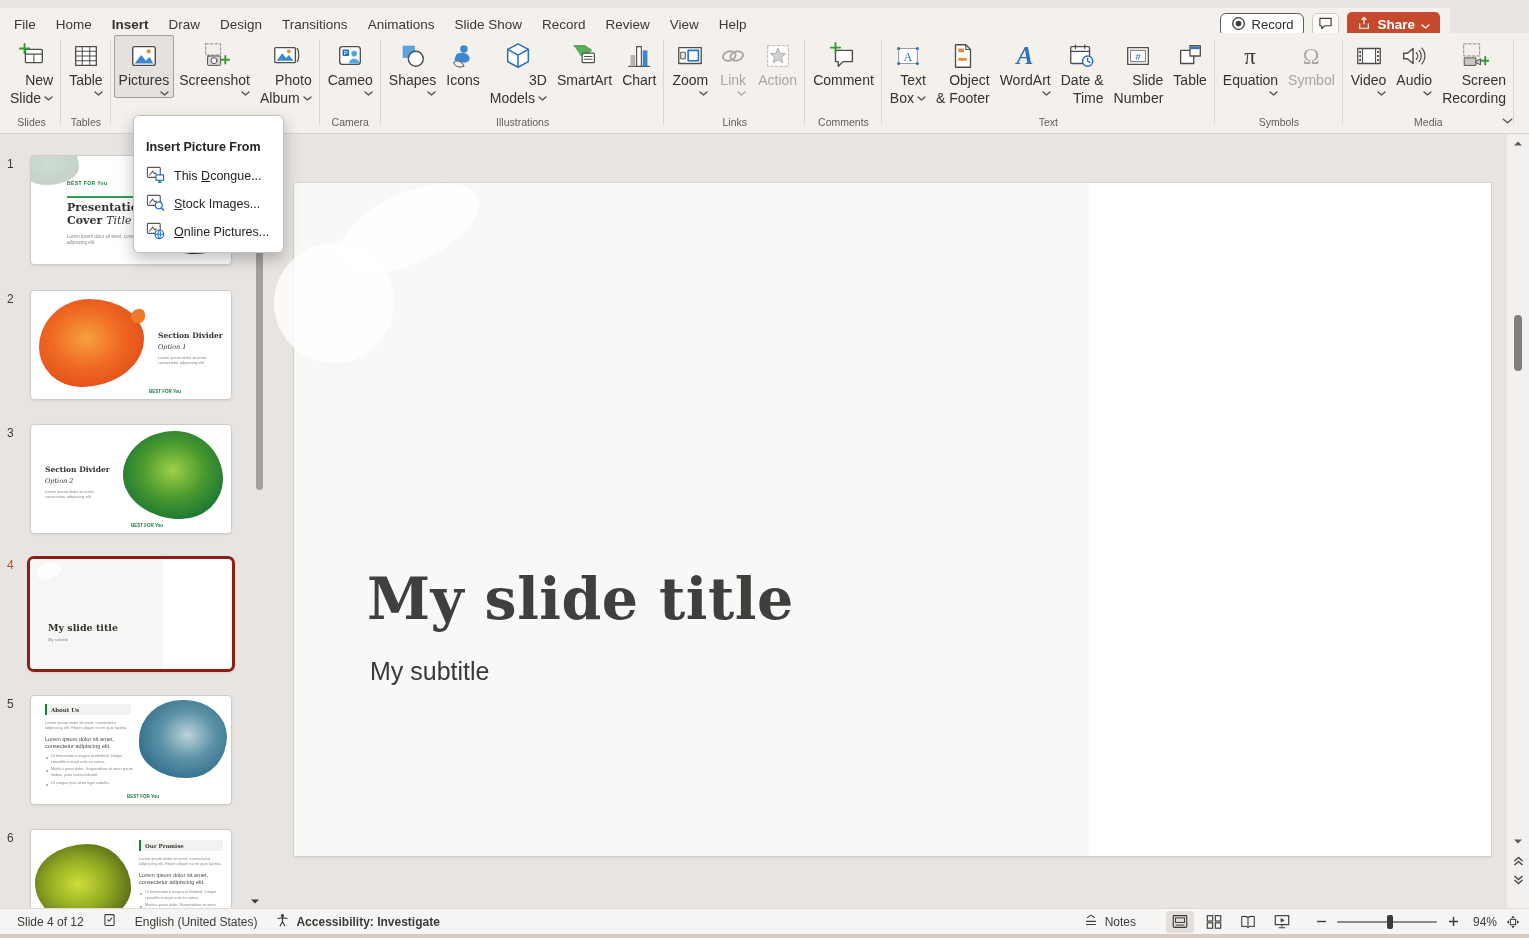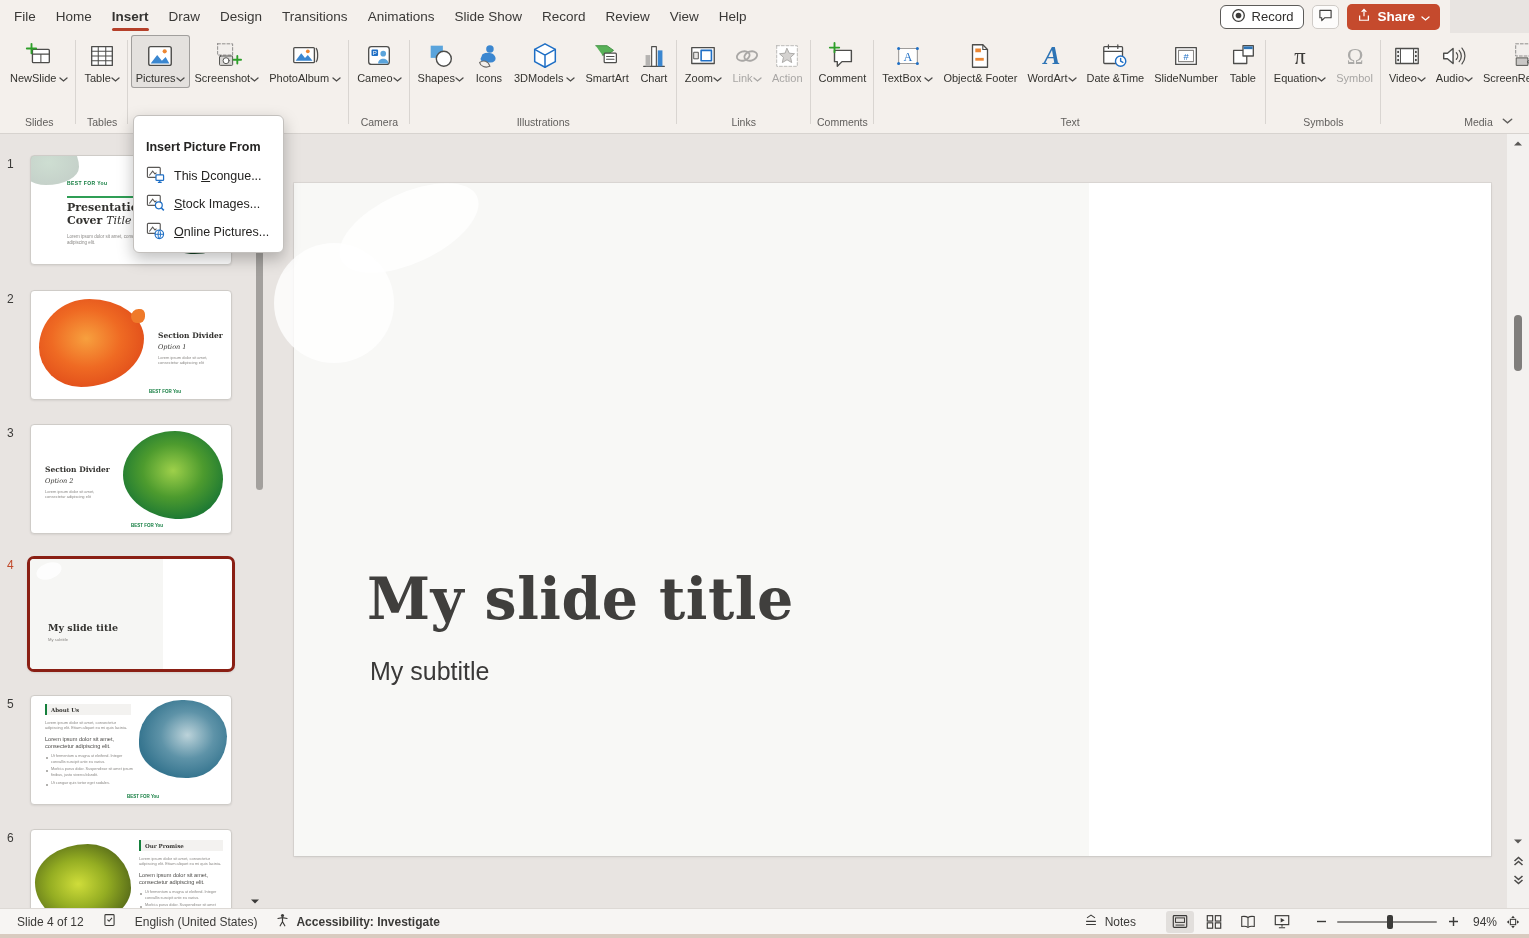--- a/index.html
+++ b/index.html
@@ -1,38 +1,38 @@
 <!DOCTYPE html>
 <html><head>
 <meta charset="utf-8">
 <style>
   *{box-sizing:border-box;margin:0;padding:0}
   html,body{width:1529px;height:938px}
   body{position:relative;font-family:"Liberation Sans",sans-serif;background:#e8e4e1;overflow:hidden;-webkit-font-smoothing:antialiased}
 
   
-  #tabbar{position:absolute;left:0;top:0;width:1450px;height:33px;background:#f4f0ec;display:flex;align-items:center}
+  #tabbar{position:absolute;left:0;top:8px;width:1450px;height:33px;background:#f4f0ec;display:flex;align-items:center}
   #menu-tabs{display:flex;align-items:center;height:33px;padding-left:4px}
   .tab{font-size:13.5px;color:#3a3937;padding:0 10px;height:33px;line-height:33px;position:relative;white-space:nowrap}
   .tab.active{font-weight:700;color:#343331}
   .tab.active::after{content:"";position:absolute;left:10px;right:10px;bottom:2px;height:3px;border-radius:2px;background:#b5402a}
   #tab-actions{margin-left:auto;display:flex;align-items:center;gap:8px;padding-right:10px}
   .record-pill{display:flex;align-items:center;gap:6px;border:1px solid #5c5b59;border-radius:6px;background:#fff;height:24px;padding:0 10px;font-size:13px;color:#2f2e2c}
   .bubble-btn{width:27px;height:24px;border:1px solid #cfcbc7;border-radius:5px;background:#fdfcfb;display:flex;align-items:center;justify-content:center}
   .share-btn{display:flex;align-items:center;gap:6px;background:#c54a2d;color:#fff;height:26px;border-radius:5px;padding:0 10px;font-size:13.5px;font-weight:600}
 
   
   #ribbon{position:absolute;left:0;top:33px;width:1529px;height:101px;background:#f4f0ec;border-bottom:1px solid #d7d3cf;display:flex;align-items:stretch;padding:0 2px}
   .rgroup{display:flex;flex-direction:column;padding:2px 3px 0;position:relative}
   .rgroup::after{content:"";position:absolute;right:0;top:7px;bottom:9px;width:1px;background:#d9d5d1}
   .rbtns{display:flex;flex:1;align-items:flex-start}
   .rglabel{height:17px;font-size:10.5px;color:#605e5c;text-align:center;line-height:13px}
   .rbtn{display:flex;flex-direction:column;align-items:center;padding:3px 5px 2px;border-radius:3px}
   .ricon{height:33px;display:flex;align-items:center;justify-content:center;margin-top:1px}
-  .rlabel{font-size:11px;color:#34332f;text-align:center;line-height:1.25;display:flex;flex-direction:row;align-items:center}
+  .rlabel{font-size:14px;color:#34332f;text-align:center;line-height:1.25;display:flex;flex-direction:column;align-items:flex-end}
   .lrow{display:flex;align-items:center;gap:3px;white-space:nowrap}
   .chev{color:#4c4b49;display:flex;margin-top:1px}
   .rbtn.disabled .rlabel,.rbtn.disabled .chev{color:#a8a6a4}
   .rbtn.active{background:#e4e1de;box-shadow:inset 0 0 0 1px #a19f9d}
   #collapse-ribbon{position:absolute;right:16px;bottom:5px;color:#5f5d5b}
 
   
   #dropdown{position:absolute;left:133px;top:115px;width:151px;background:#fff;border:1px solid #c3c0bd;border-radius:6px;box-shadow:0 6px 16px rgba(0,0,0,.25);z-index:60;padding:20px 0 6px}
   .dd-header{font-size:12.5px;font-weight:700;color:#252423;padding:4px 12px 8px}
   .dd-item{display:flex;align-items:center;gap:9px;height:28px;padding:0 12px;font-size:12.5px;color:#242321;white-space:nowrap}

